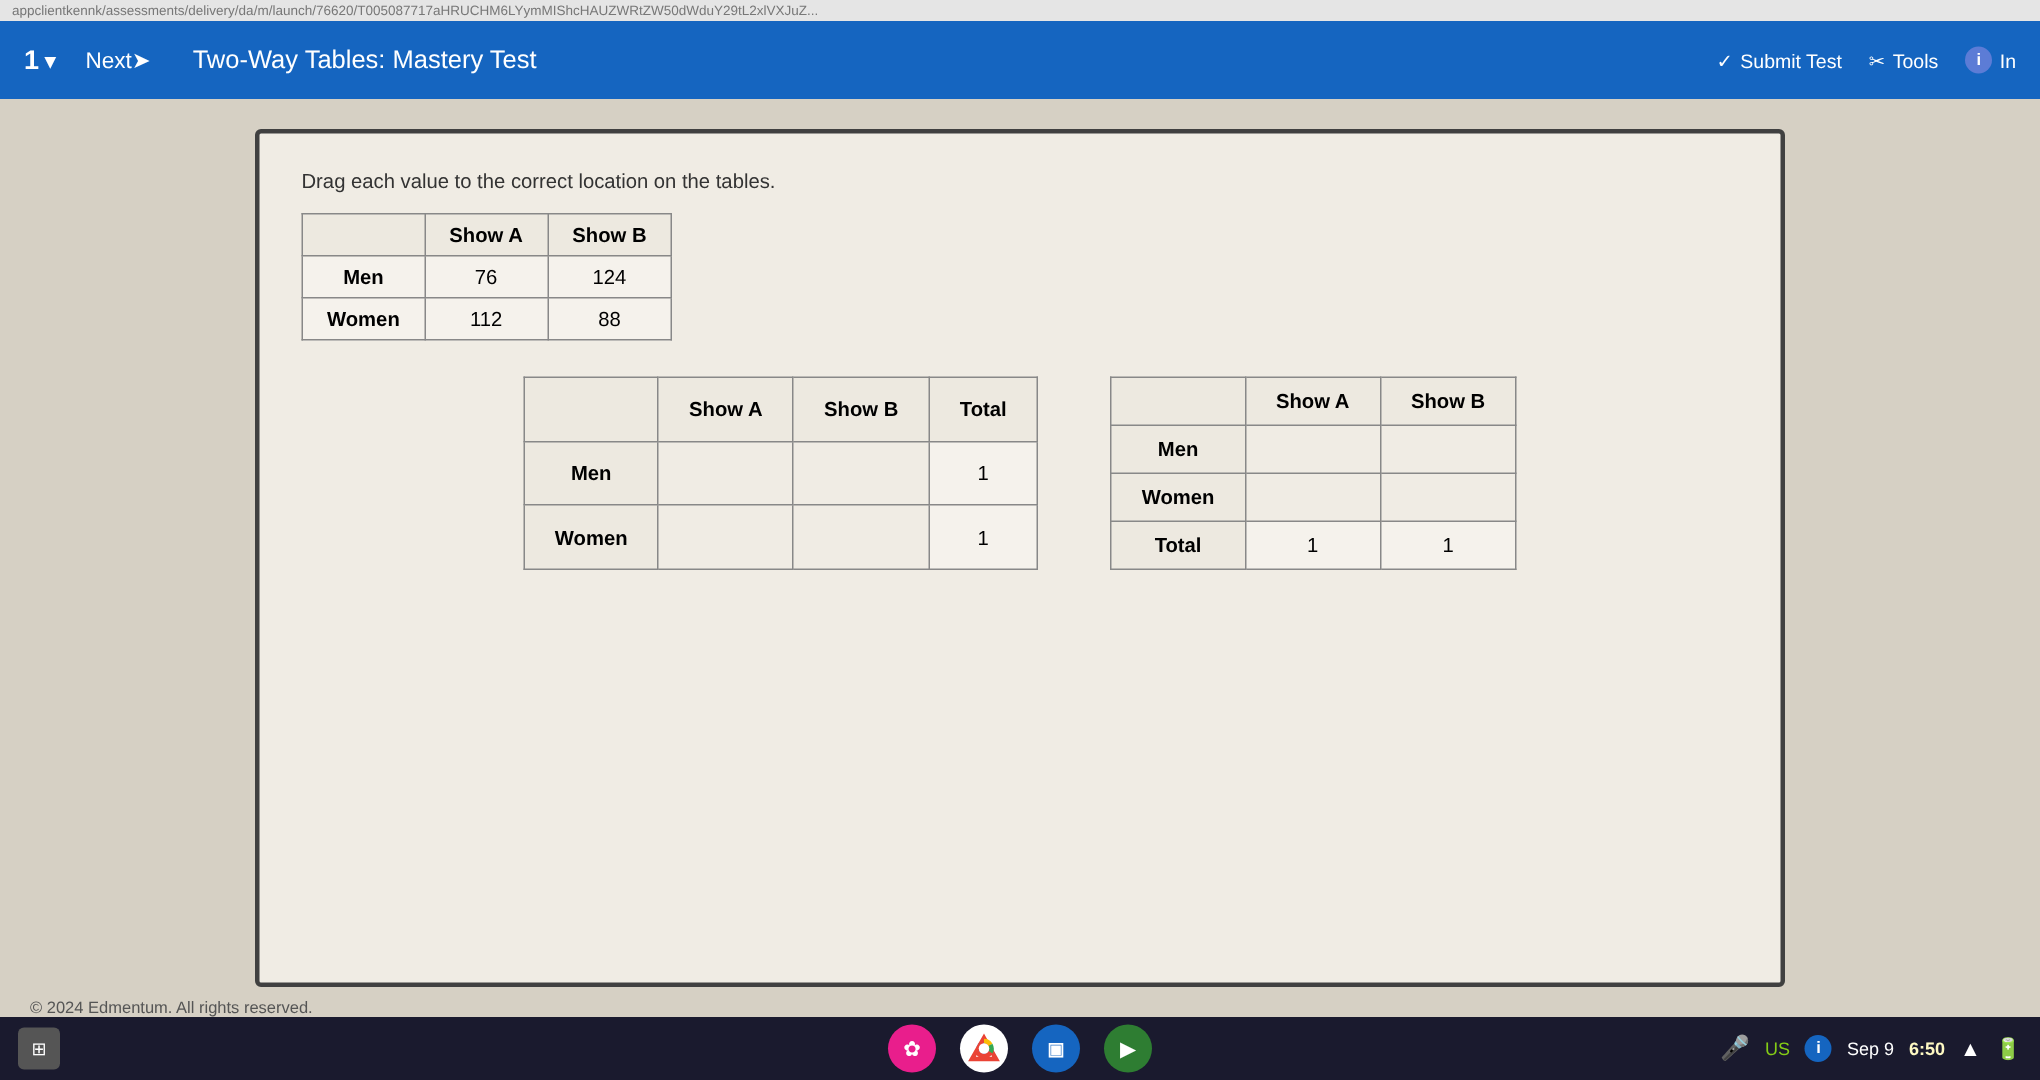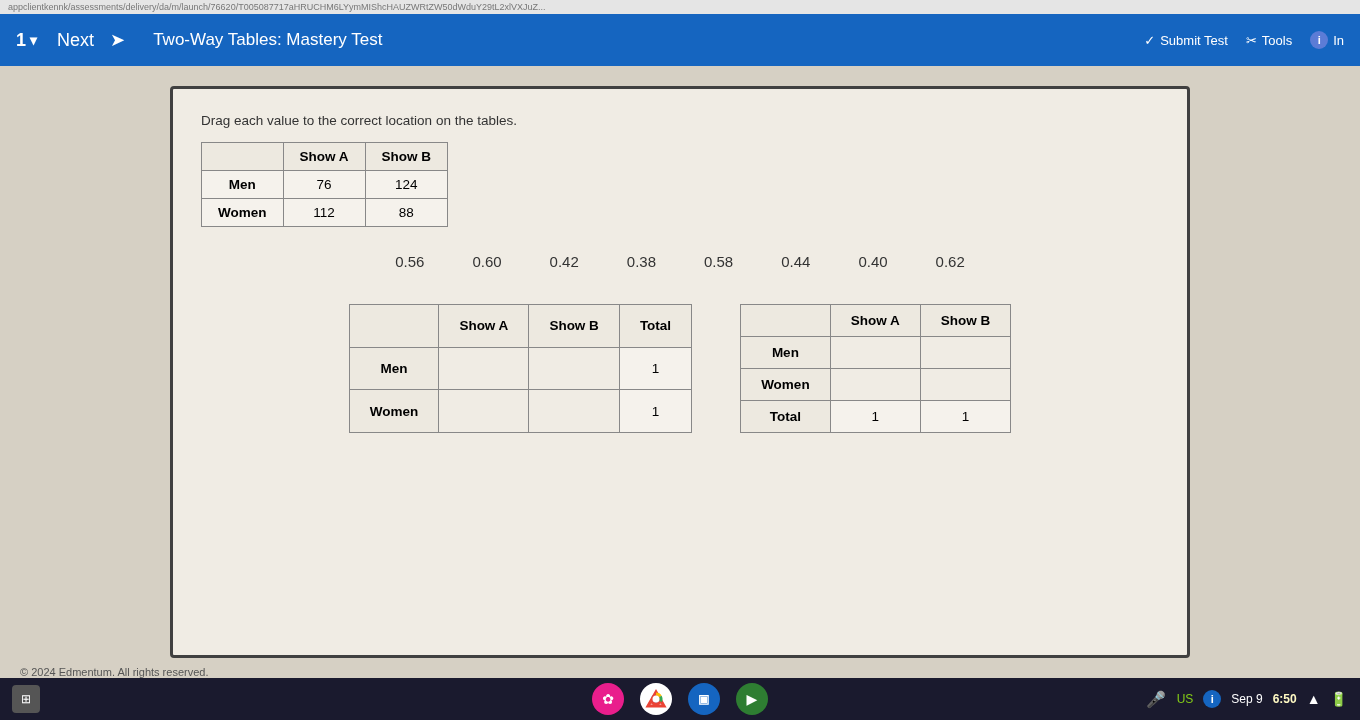--- a/index.html
+++ b/index.html
@@ -30,24 +30,24 @@
     .header-question-num {
       color: white;
       font-size: 18px;
       font-weight: bold;
       display: flex;
       align-items: center;
       gap: 4px;
     }
     .header-next-btn {
       color: white;
-      font-size: 18px;
-      display: flex;
-      align-items: center;
-      gap: 16px;
+      font-size: 15px;
+      display: flex;
+      align-items: center;
+      gap: 0;
       cursor: pointer;
       padding: 4px 8px;
       justify-content: space-between;
     }
     .header-title {
       color: white;
       font-size: 17px;
       font-weight: normal;
       margin-left: 8px;
       flex: 1;
@@ -285,30 +285,20 @@
       </tr>
       <tr>
         <td class="row-header">Women</td>
         <td>112</td>
         <td>88</td>
       </tr>
     </tbody>
       </table>
 
 
-    <div class="draggable-values">
-      <span class="draggable-value">0.56</span>
-      <span class="draggable-value">0.60</span>
-      <span class="draggable-value">0.42</span>
-      <span class="draggable-value">0.38</span>
-      <span class="draggable-value">0.58</span>
-      <span class="draggable-value">0.44</span>
-      <span class="draggable-value">0.40</span>
-      <span class="draggable-value">0.62</span>
-    </div>
 
     <div class="answer-tables">
 
       <table class="answer-table">
         <tbody>
             <tr>
           <td class="corner-cell"></td>
           <th>Show A</th>
           <th>Show B</th>
           <th>Total</th>

